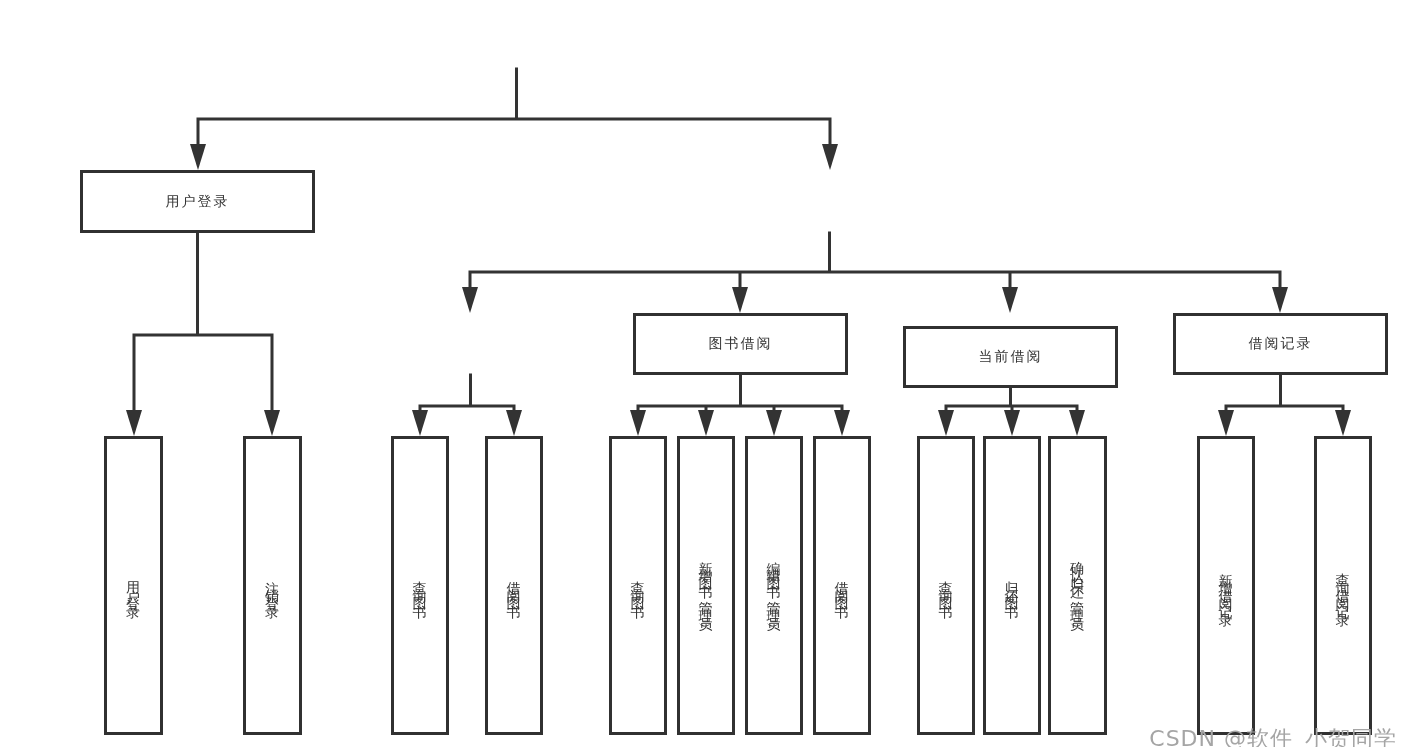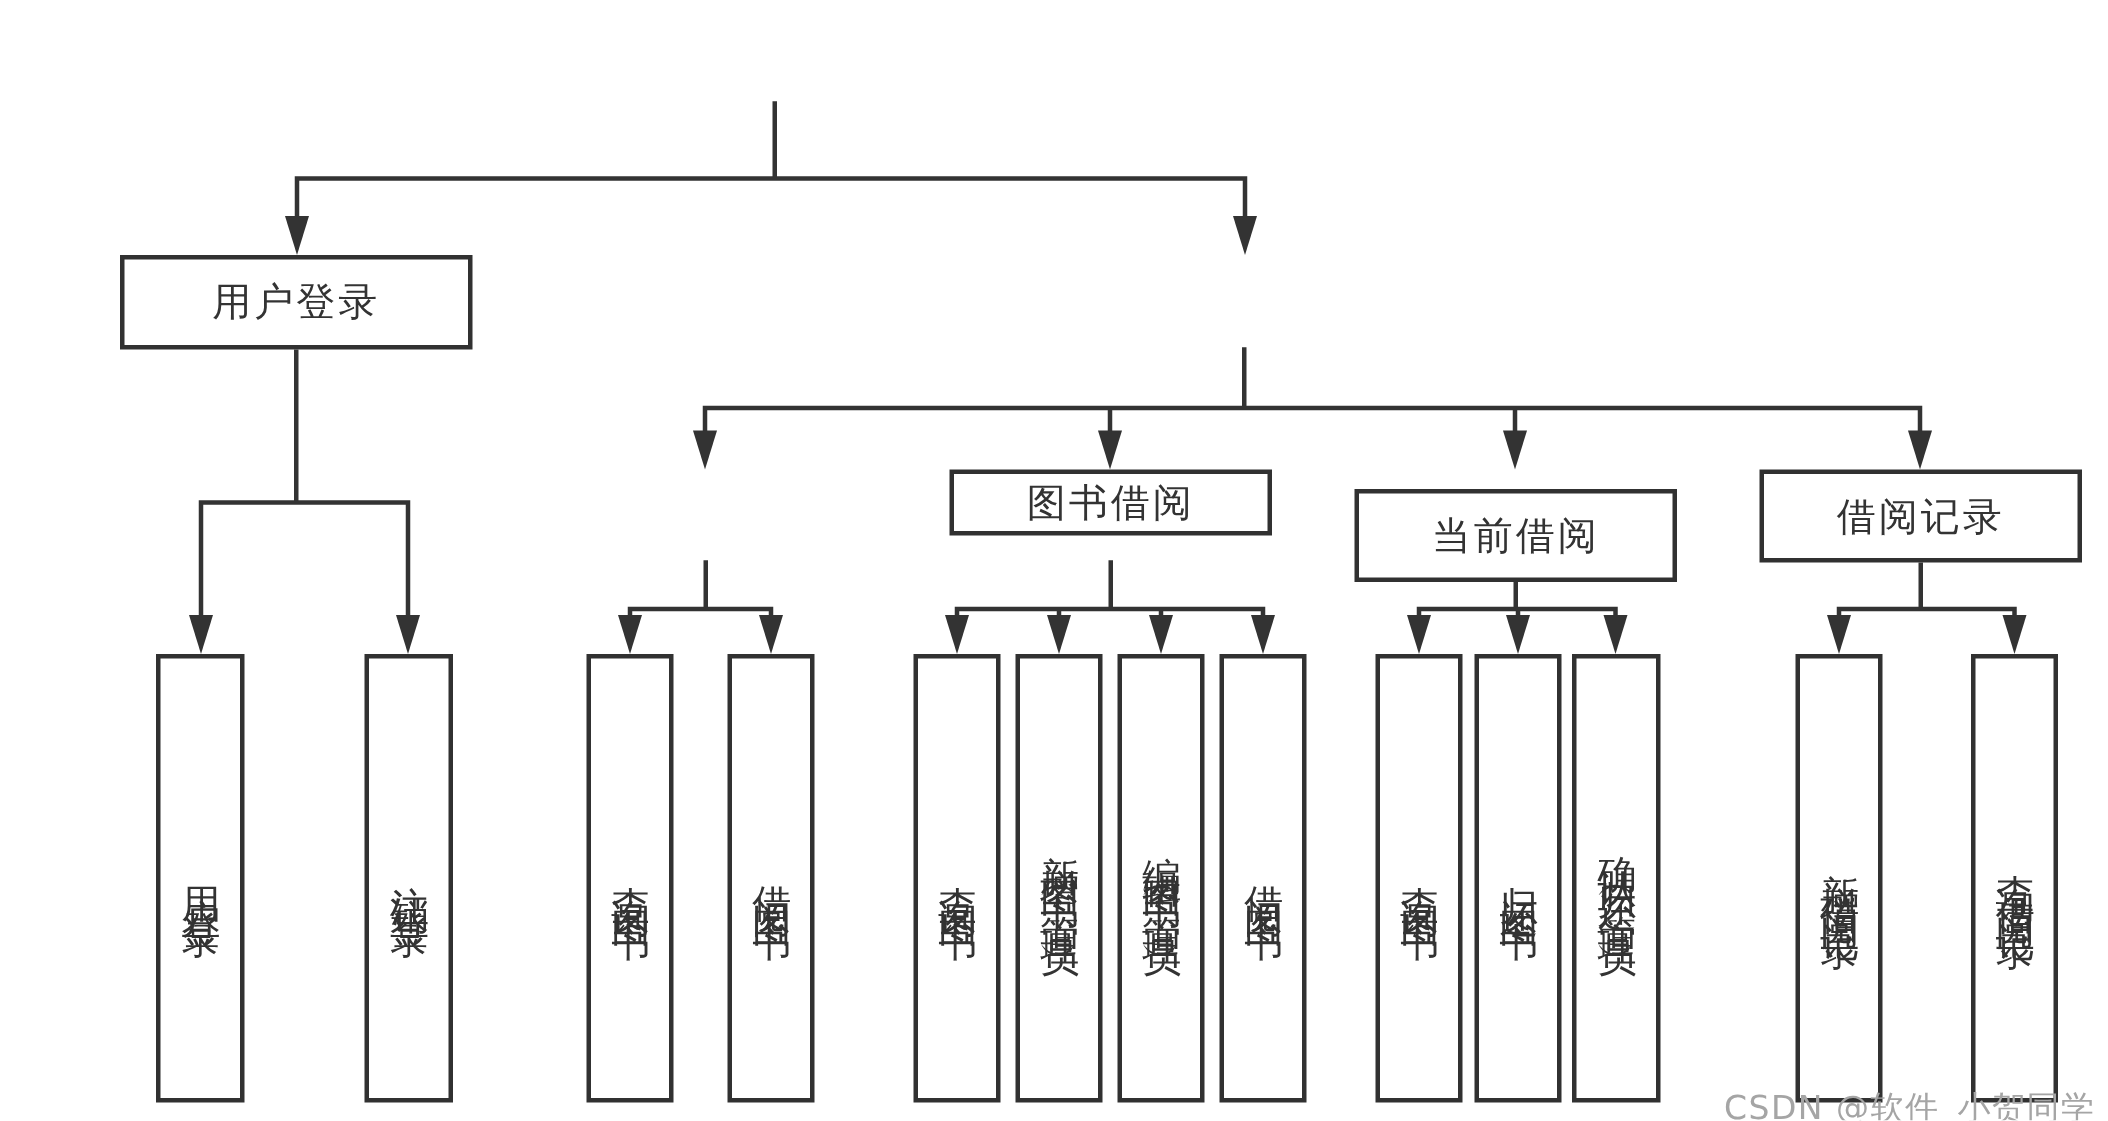--- a/index.html
+++ b/index.html
@@ -26,21 +26,21 @@
     box-sizing: border-box;
     border: 3px solid #313131;
     background: #ffffff;
     display: flex;
     align-items: center;
     justify-content: center;
     z-index: 2;
   }
   .node .lbl {
     color: #333333;
-    font-size: 26px;
+    font-size: 14px;
     letter-spacing: 2px;
     white-space: nowrap;
   }
   .node.root .lbl {
     font-size: 22px;
   }
   .node.v .lbl {
     writing-mode: vertical-rl;
     text-orientation: mixed;
     letter-spacing: 8px;
@@ -102,21 +102,21 @@
       <polygon points="1218,410 1234,410 1226,436"></polygon>
       <polygon points="1335,410 1351,410 1343,436"></polygon>
     </g>
   </svg>
 
 
   <div class="node" style="left:80px; top:170px; width:235px; height:63px;">
     <span class="lbl">用户登录</span>
   </div>
 
-  <div class="node" style="left:633px; top:313px; width:215px; height:44px;">
+  <div class="node" style="left:633px; top:313px; width:215px; height:62px;">
     <span class="lbl">图书借阅</span>
   </div>
   <div class="node" style="left:903px; top:326px; width:215px; height:62px;">
     <span class="lbl">当前借阅</span>
   </div>
   <div class="node" style="left:1173px; top:313px; width:215px; height:62px;">
     <span class="lbl">借阅记录</span>
   </div>
 
   <div class="node v" style="left:104px; top:436px; width:59px; height:299px;">

